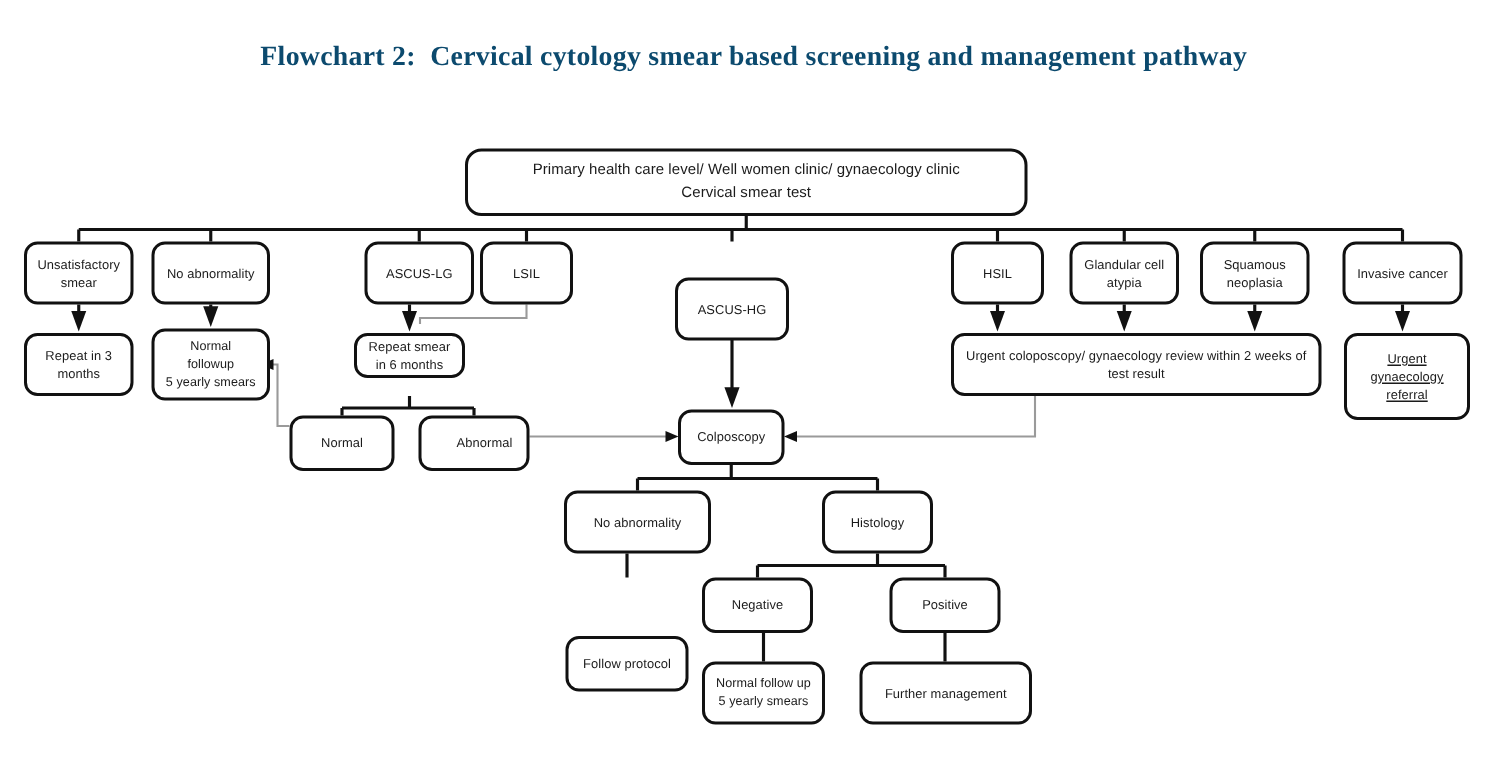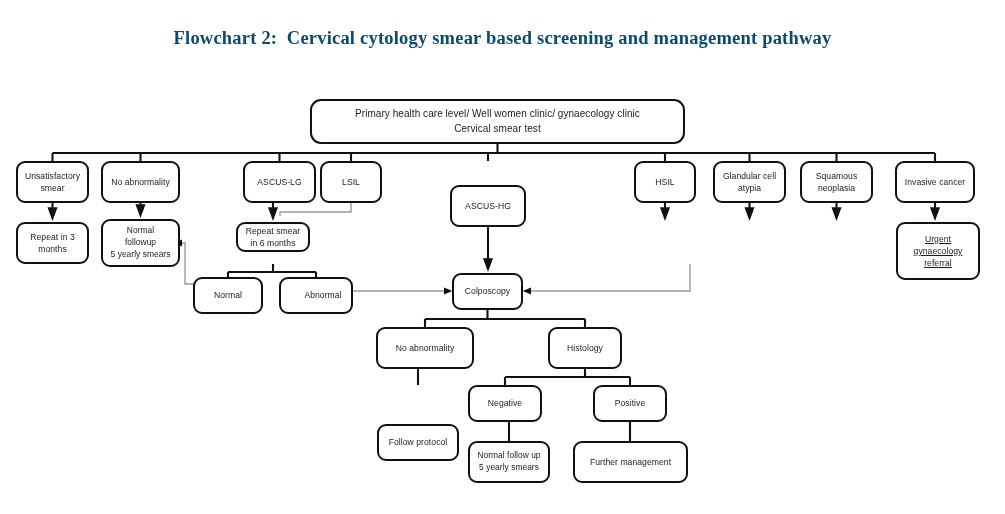--- a/index.html
+++ b/index.html
@@ -131,20 +131,22 @@
 neoplasia</div>
   <div class="node" style="left:895px;top:161px;width:80px;height:42px;">Invasive cancer</div>
 
   <div class="node" style="left:16px;top:222px;width:73px;height:42px;">Repeat in 3
 months</div>
   <div class="node small" style="left:101px;top:219px;width:79px;height:48px;">Normal
 followup
 5 yearly smears</div>
   <div class="node" style="left:236px;top:222px;width:74px;height:30px;">Repeat smear
 in 6 months</div>
+  <div class="node" style="left:634px;top:222px;width:247px;height:42px;">Urgent coloposcopy/ gynaecology review within 2 weeks of
+test result</div>
   <div class="node" style="left:896px;top:222px;width:84px;height:58px;text-decoration:underline;">Urgent gynaecology
 referral</div>
 
   <div class="node" style="left:193px;top:277px;width:70px;height:37px;">Normal</div>
   <div class="node" style="left:279px;top:277px;width:74px;height:37px;padding-left:18px;">Abnormal</div>
   <div class="node" style="left:452px;top:273px;width:71px;height:37px;">Colposcopy</div>
 
   <div class="node" style="left:376px;top:327px;width:98px;height:42px;">No abnormality</div>
   <div class="node" style="left:548px;top:327px;width:74px;height:42px;">Histology</div>
 

